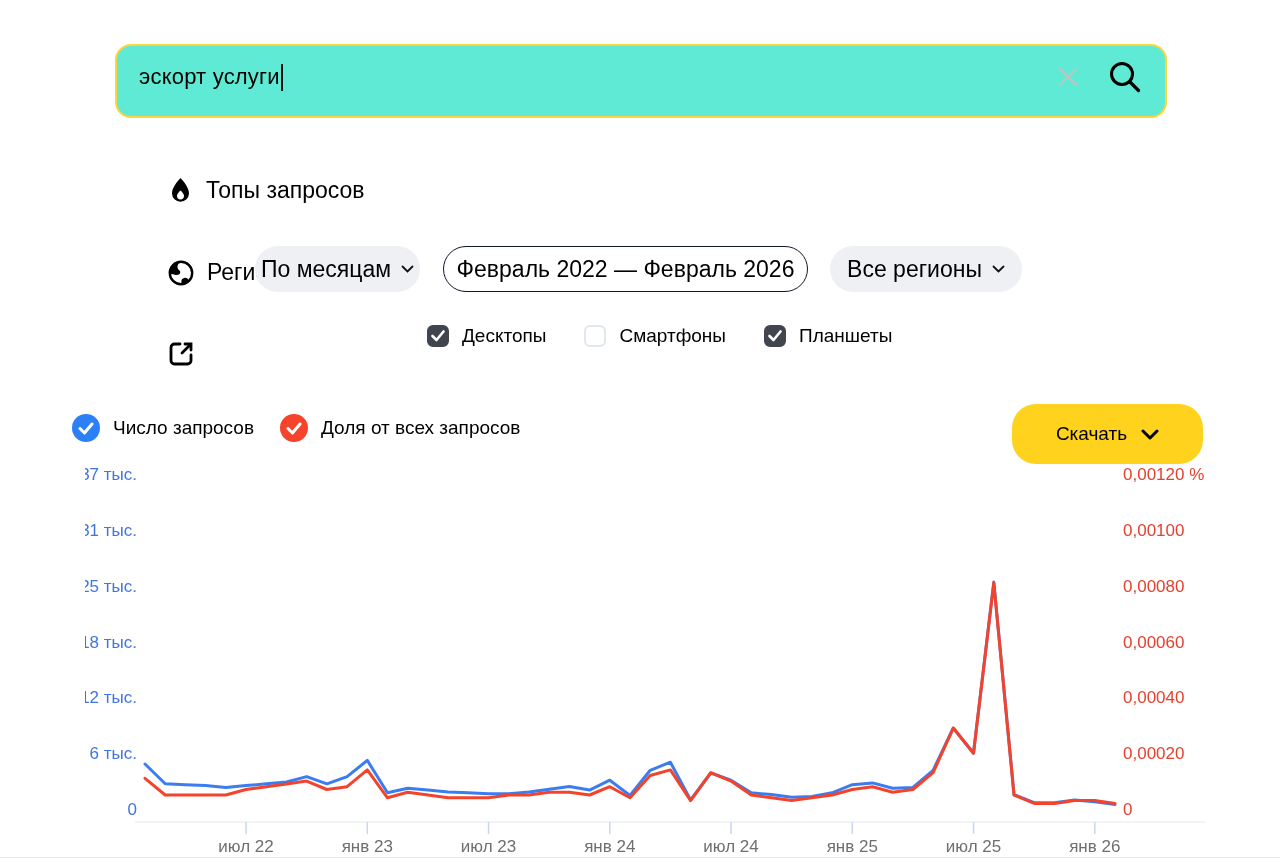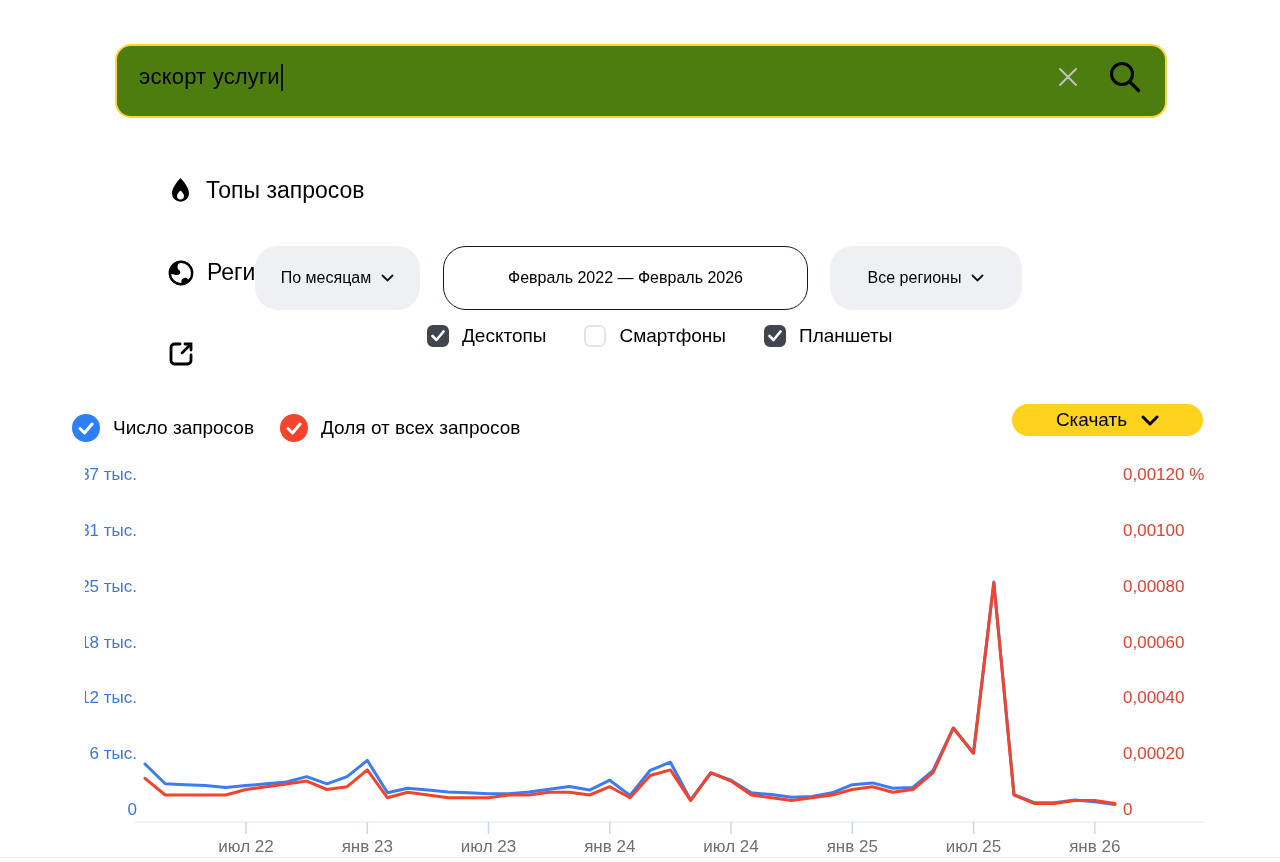--- a/index.html
+++ b/index.html
@@ -4,56 +4,56 @@
 <style>
   * { margin:0; padding:0; box-sizing:border-box; }
   html,body { background:#fff; }
   body {
     width:1280px; height:862px; position:relative; overflow:hidden;
     font-family:"Liberation Sans","DejaVu Sans",sans-serif; color:#000;
   }
   
   .search-bar {
     position:absolute; left:115px; top:44px; width:1052px; height:74px;
-    border:2px solid #ffd43b; border-radius:16px; background:#4d7c0f;
+    border:2px solid #ffd43b; border-radius:16px; background:#5eead4;
     display:flex; align-items:center; padding:0 22px 8px 22px;
   }
   .search-text { font-size:22px; letter-spacing:.2px; }
   .caret { width:2px; height:27px; background:#111; margin-left:1px; }
   .search-spacer { flex:1; }
   .clear-btn { width:26px; height:26px; margin-right:26px; cursor:pointer; display:flex; align-items:center; justify-content:center; }
   .search-btn { width:36px; height:36px; cursor:pointer; display:flex; align-items:center; justify-content:center; }
   
   .tabs { position:absolute; left:168px; top:177px; display:flex; gap:44px; align-items:flex-start;flex-direction:column; }
   .tab { display:flex; align-items:center; gap:13px; font-size:23px; padding-bottom:9px; border-bottom:2px solid transparent; cursor:pointer; }
   .tab.active { font-weight:bold; border-bottom-color:#000; }
   .tab svg { flex:0 0 auto; }
   
-  .pill { position:absolute; top:246px; height:64px; border-radius:23px;
+  .pill { position:absolute; top:246px; height:46px; border-radius:23px;
     display:flex; align-items:center; justify-content:center; gap:10px;
-    font-size:16px; background:#eef0f3; cursor:pointer; }
+    font-size:23px; background:#eef0f3; cursor:pointer; }
   .pill-months  { left:255px; width:165px; }
   .pill-period  { left:443px; width:365px; background:#fff; border:1px solid #0f172a; }
   .pill-regions { left:830px; width:192px; }
   
   .devices { position:absolute; left:427px; top:325px; display:flex; gap:38px; align-items:center; }
   .device { display:flex; align-items:center; gap:13px; cursor:pointer; }
   .device .label { font-size:19px; }
   .checkbox { width:22px; height:22px; border-radius:6px; background:#fff; border:2px solid #e2e6ed; display:flex; align-items:center; justify-content:center; }
   .checkbox svg { display:none; }
   .checkbox.checked { background:#41454d; border-color:#41454d; }
   .checkbox.checked svg { display:block; }
   
   .legend { position:absolute; left:72px; top:414px; display:flex; gap:26px; align-items:center; }
   .legend-item { display:flex; align-items:center; gap:13px; cursor:pointer; }
   .legend-item .label { font-size:19px; }
   .legend-dot { width:28px; height:28px; border-radius:50%; display:flex; align-items:center; justify-content:center; }
   .legend-dot.blue { background:#2b80f6; }
   .legend-dot.red  { background:#f5432c; }
-  .download-btn { position:absolute; left:1012px; top:404px; width:191px; height:32px;
+  .download-btn { position:absolute; left:1012px; top:404px; width:191px; height:60px;
     border-radius:24px; background:#ffd21e; display:flex; align-items:center; justify-content:center;
     gap:14px; font-size:19px; cursor:pointer; }
   
   .chart-wrap { position:absolute; left:85px; top:460px; width:1120px; height:400px; }
   .bottom-hairline { position:absolute; left:0; top:857px; width:1280px; height:1px; background:#e9ebee; }
 </style>
 </head>
 <body>
 
 <div class="search-bar">

